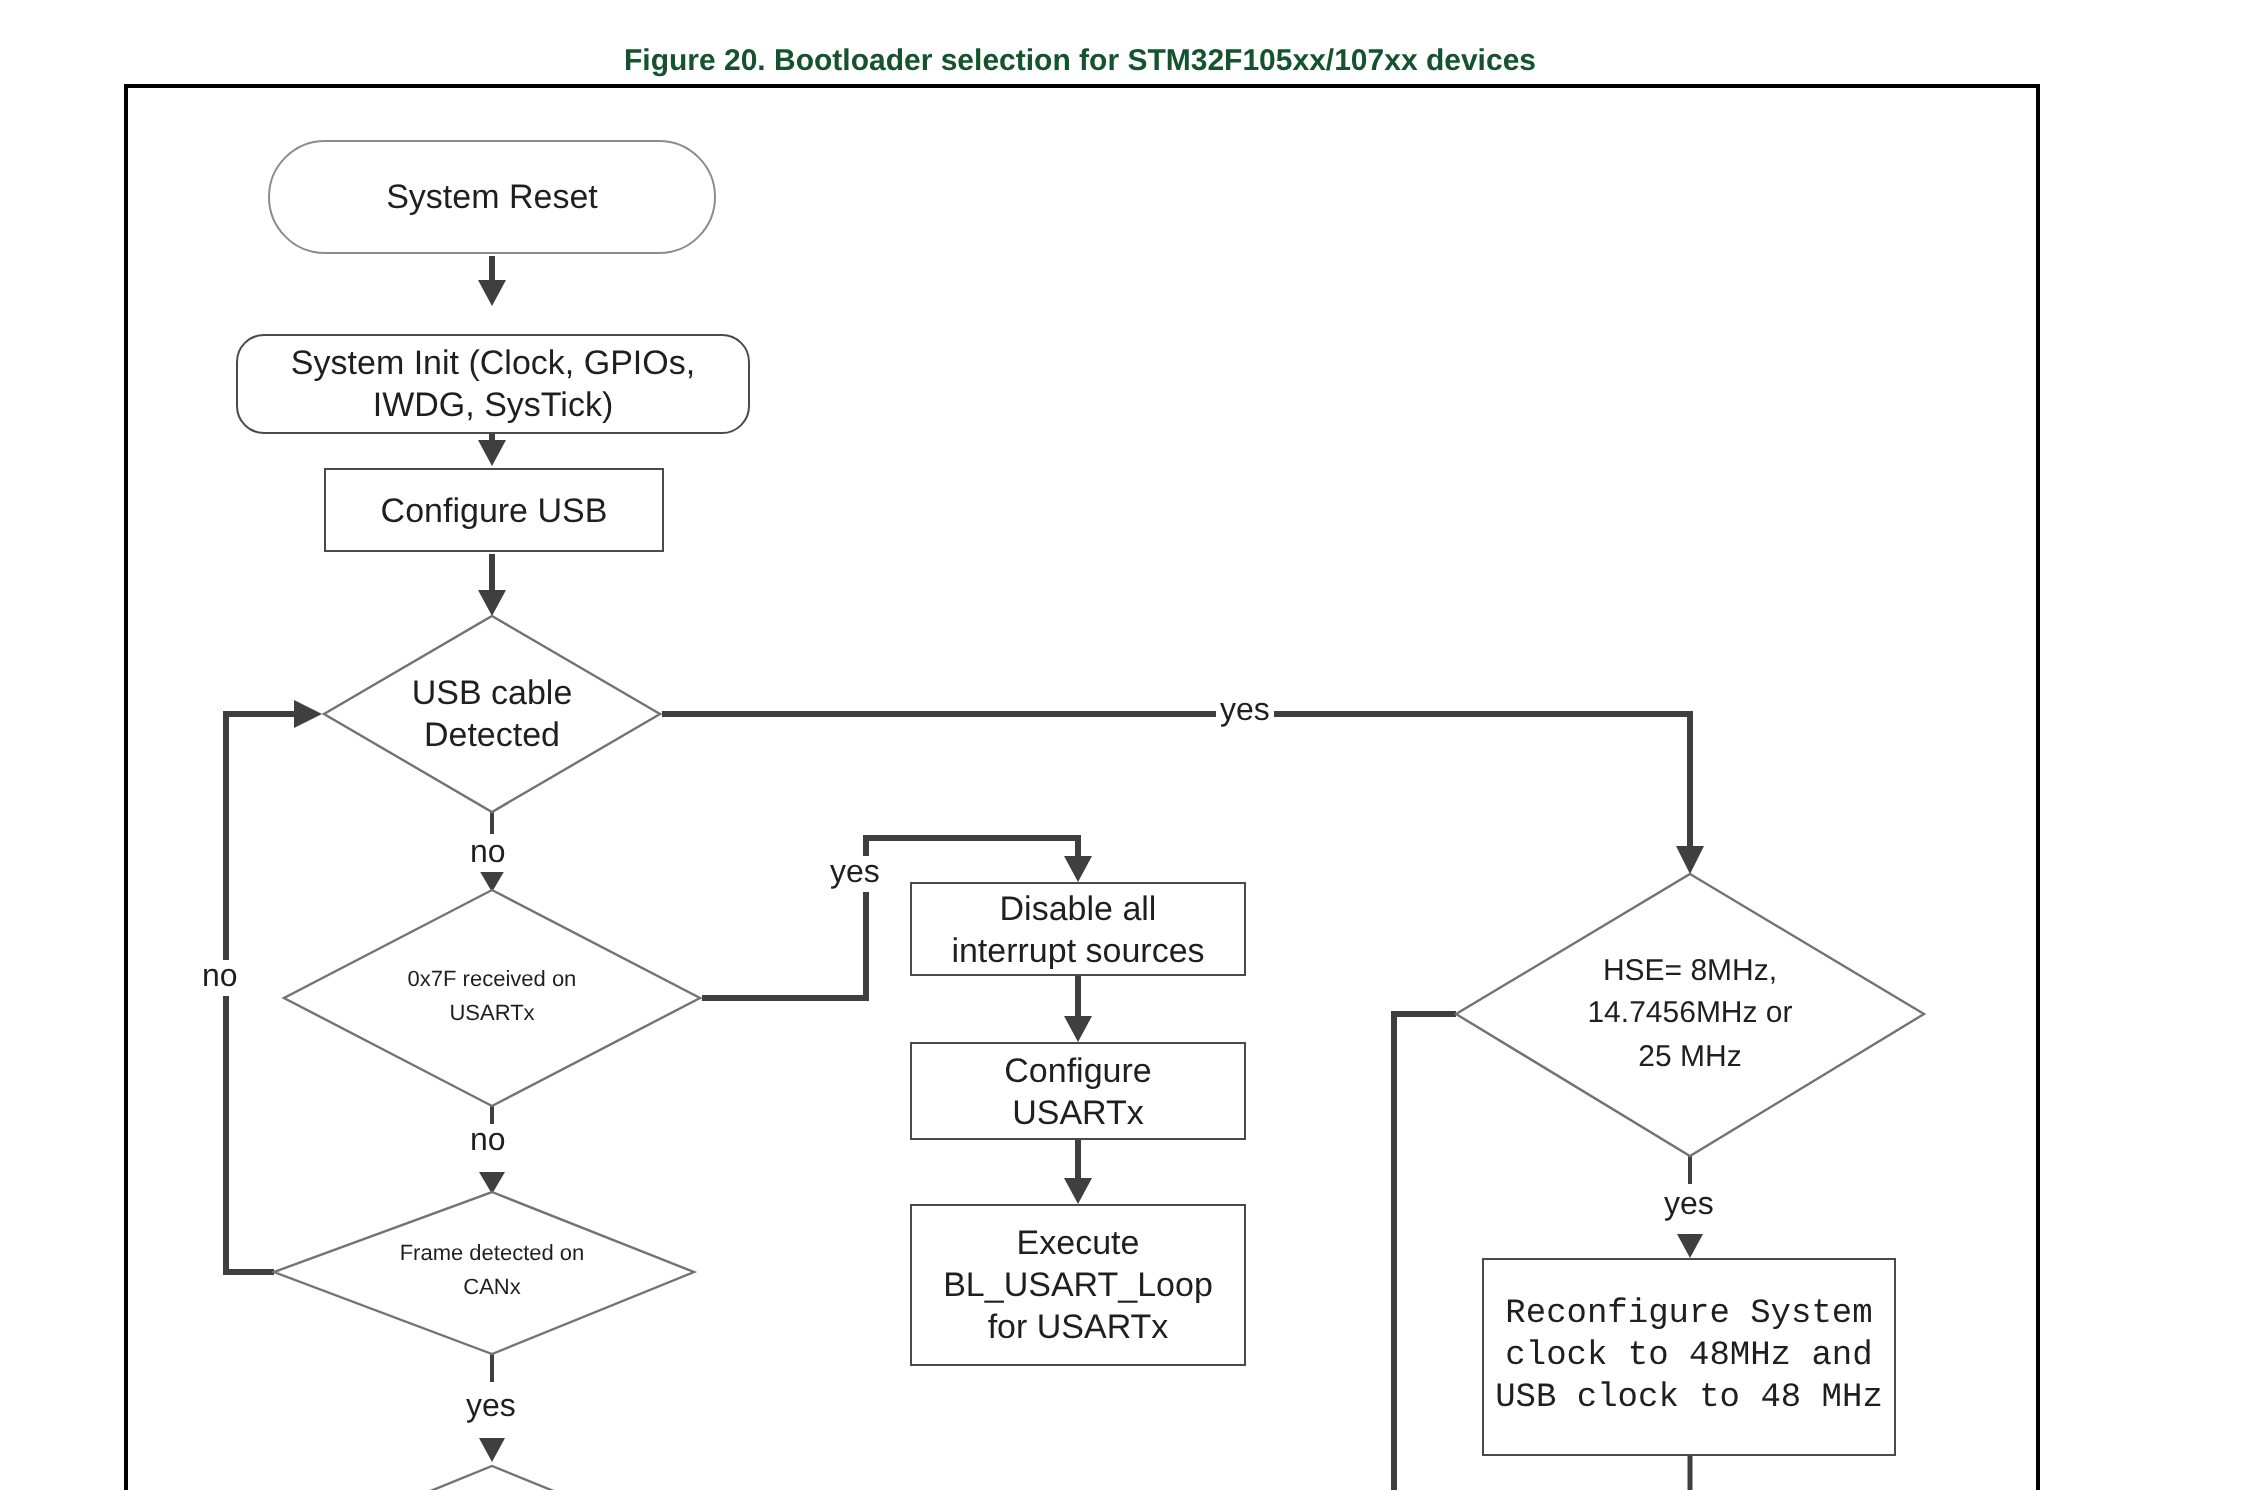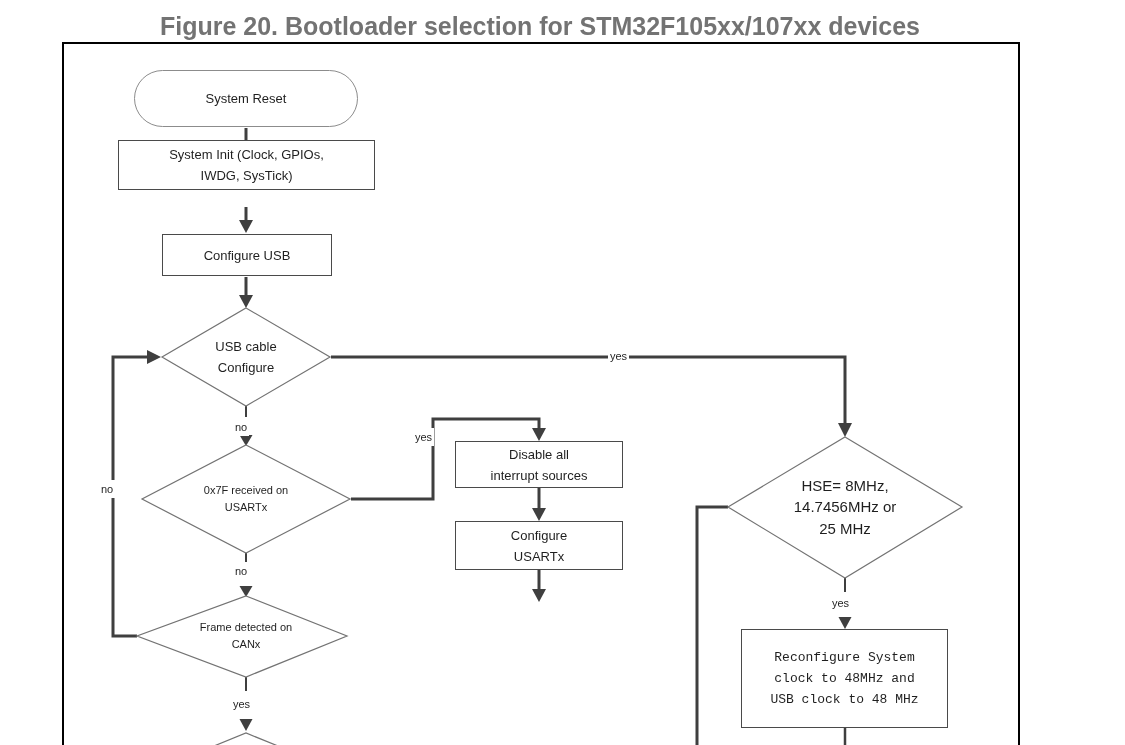--- a/index.html
+++ b/index.html
@@ -2,44 +2,44 @@
 <html><head>
 <meta charset="utf-8">
 <style>
   html,body{margin:0;padding:0;background:#ffffff;}
   .stage{
     position:relative;width:1125px;height:745px;background:#ffffff;
     font-family:"Liberation Sans","DejaVu Sans",sans-serif;
     color:#1f1f1f;overflow:hidden;
   }
   .title{
-    position:absolute;left:62px;top:12px;width:956px;
-    text-align:center;font-size:25px;font-weight:bold;color:#737373;
+    position:absolute;left:62px;top:22px;width:956px;
+    text-align:center;font-size:15px;font-weight:bold;color:#14532d;
     letter-spacing:0px;
   }
   .frame{
     position:absolute;left:62px;top:42px;width:954px;height:720px;
     border:2px solid #000;background:transparent;
   }
   .wires{position:absolute;left:0;top:0;}
   .node{
     position:absolute;display:flex;align-items:center;justify-content:center;
     background:#fff;text-align:center;box-sizing:border-box;
   }
   .rect{border:1.5px solid #4a4a4a;}
   .stadium{border:1.2px solid #8c8c8c;border-radius:29px;}
   .lbl{display:block;width:100%;white-space:pre-line;}
-  .fs15{font-size:13px;line-height:21px;}
+  .fs15{font-size:17px;line-height:21px;}
   .fs13{font-size:11px;line-height:17px;}
   .dlabel{
     position:absolute;display:flex;align-items:center;justify-content:center;
     text-align:center;pointer-events:none;
   }
   .elabel{
-    position:absolute;background:#fff;font-size:11px;line-height:18px;
+    position:absolute;background:#fff;font-size:16px;line-height:18px;
     padding:0 2px;text-align:center;color:#1f1f1f;
   }
 </style>
 </head>
 <body>
 
 <div class="stage">
 
   <div class="title">Figure 20. Bootloader selection for STM32F105xx/107xx devices</div>
 
@@ -88,49 +88,54 @@
       <polygon points="246,596 347,636 246,677 137,636"></polygon>
       <polygon points="845,437 962,507 845,578 728,507"></polygon>
       <polyline points="214,746 246,733 278,746" fill="#ffffff"></polyline>
     </g>
   </svg>
 
   <div class="node stadium fs15" style="left:134px;top:70px;width:224px;height:57px;">
     <span class="lbl">System Reset</span>
   </div>
 
-  <div class="node rect fs15" style="left:118px;top:140px;width:257px;height:50px;">
+  <div class="node rect fs15" style="left:118px;top:167px;width:257px;height:50px;border-radius:14px;">
     <span class="lbl">System Init (Clock, GPIOs,
 IWDG, SysTick)</span>
   </div>
 
   <div class="node rect fs15" style="left:162px;top:234px;width:170px;height:42px;">
     <span class="lbl">Configure USB</span>
   </div>
 
   <div class="node rect fs15" style="left:455px;top:441px;width:168px;height:47px;">
     <span class="lbl">Disable all
 interrupt sources</span>
   </div>
 
   <div class="node rect fs15" style="left:455px;top:521px;width:168px;height:49px;">
     <span class="lbl">Configure
 USARTx</span>
   </div>
 
+  <div class="node rect fs15" style="left:455px;top:602px;width:168px;height:81px;">
+    <span class="lbl">Execute
+BL_USART_Loop
+for USARTx</span>
+  </div>
 
   <div class="node rect fs15" style="left:741px;top:629px;width:207px;height:99px;font-family:Liberation Mono, monospace;">
     <span class="lbl">Reconfigure System
 clock to 48MHz and
 USB clock to 48 MHz</span>
   </div>
 
   <div class="dlabel fs15" style="left:166px;top:333px;width:160px;height:48px;">
     <span class="lbl">USB cable
-Configure</span>
+Detected</span>
   </div>
 
   <div class="dlabel fs13" style="left:146px;top:481px;width:200px;height:36px;">
     <span class="lbl">0x7F received on
 USARTx</span>
   </div>
 
   <div class="dlabel fs13" style="left:141px;top:618px;width:210px;height:36px;">
     <span class="lbl">Frame detected on
 CANx</span>

